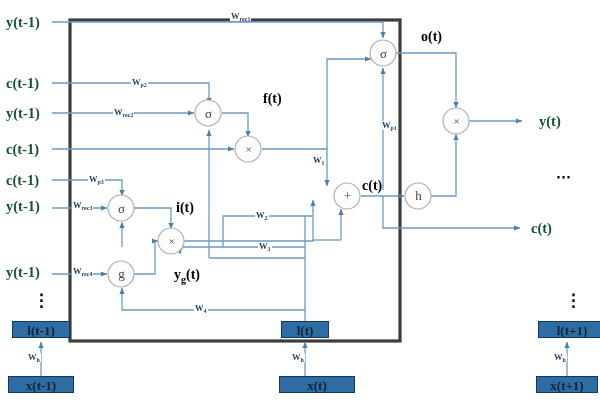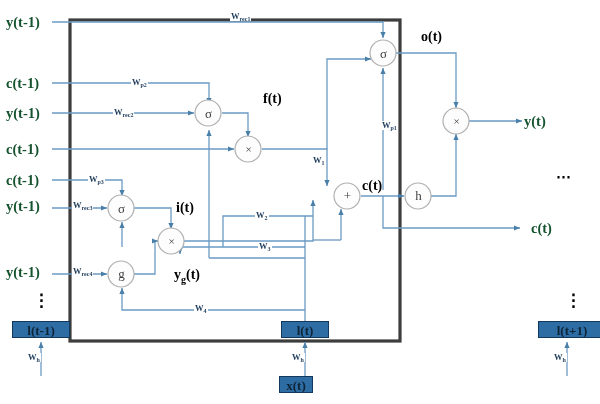--- a/index.html
+++ b/index.html
@@ -203,21 +203,21 @@
   </svg>
 
   <div class="io-label" style="left:6px;  top:15px;">y(t-1)</div>
   <div class="io-label" style="left:6px;  top:76px;">c(t-1)</div>
   <div class="io-label" style="left:6px;  top:106px;">y(t-1)</div>
   <div class="io-label" style="left:6px;  top:142px;">c(t-1)</div>
   <div class="io-label" style="left:6px;  top:173px;">c(t-1)</div>
   <div class="io-label" style="left:6px;  top:199px;">y(t-1)</div>
   <div class="io-label" style="left:6px;  top:265px;">y(t-1)</div>
 
-  <div class="io-label" style="left:524px; top:114px;text-align:right;">y(t)</div>
+  <div class="io-label" style="left:539px; top:114px;text-align:right;">y(t)</div>
   <div class="io-label" style="left:531px; top:221px;">c(t)</div>
 
   <div class="gate-glyph" style="left:202px; top:107px; width:13px;">σ</div>
   <div class="gate-glyph" style="left:115px; top:202px; width:13px;">σ</div>
   <div class="gate-glyph" style="left:377px; top:47px;  width:13px;">σ</div>
   <div class="gate-glyph" style="left:115px; top:267px; width:13px;">g</div>
   <div class="gate-glyph" style="left:412px; top:189px; width:13px;">h</div>
   <div class="gate-glyph" style="left:243px; top:144px; width:11px; font-size:11px;">×</div>
   <div class="gate-glyph" style="left:166px; top:236px; width:11px; font-size:11px;">×</div>
   <div class="gate-glyph" style="left:451px; top:116px; width:11px; font-size:11px;">×</div>
@@ -238,22 +238,24 @@
   <div class="wlabel" style="left:312px; top:156px;"><span>W</span><sub>1</sub></div>
   <div class="wlabel" style="left:255px; top:211px;"><span>W</span><sub>2</sub></div>
   <div class="wlabel" style="left:258px; top:242px;"><span>W</span><sub>3</sub></div>
   <div class="wlabel" style="left:194px; top:304px;"><span>W</span><sub>4</sub></div>
   <div class="wlabel" style="left:381px; top:121px;"><span>W</span><sub>p1</sub></div>
   <div class="wlabel" style="left:27px;  top:353px;"><span>W</span><sub>h</sub></div>
   <div class="wlabel" style="left:291px; top:353px;"><span>W</span><sub>h</sub></div>
   <div class="wlabel" style="left:553px; top:353px;"><span>W</span><sub>h</sub></div>
 
   <div class="in-box" style="left:12px;  top:321px; width:58px;">l(t-1)</div>
+  <div class="in-box" style="left:8px;   top:376px; width:66px;">x(t-1)</div>
   <div class="in-box" style="left:281px; top:321px; width:48px;">l(t)</div>
-  <div class="in-box" style="left:279px; top:376px; width:34px;">x(t)</div>
+  <div class="in-box" style="left:279px; top:376px; width:76px;">x(t)</div>
   <div class="in-box" style="left:538px; top:321px; width:68px;">l(t+1)</div>
+  <div class="in-box" style="left:536px; top:376px; width:62px;">x(t+1)</div>
 
   <div class="vdots" style="left:33px;  top:292px;">⋮</div>
   <div class="vdots" style="left:565px; top:292px;">⋮</div>
   <div class="hdots" style="left:556px; top:170px;">⋯</div>
 
 
 </div>
 
 </body></html>

